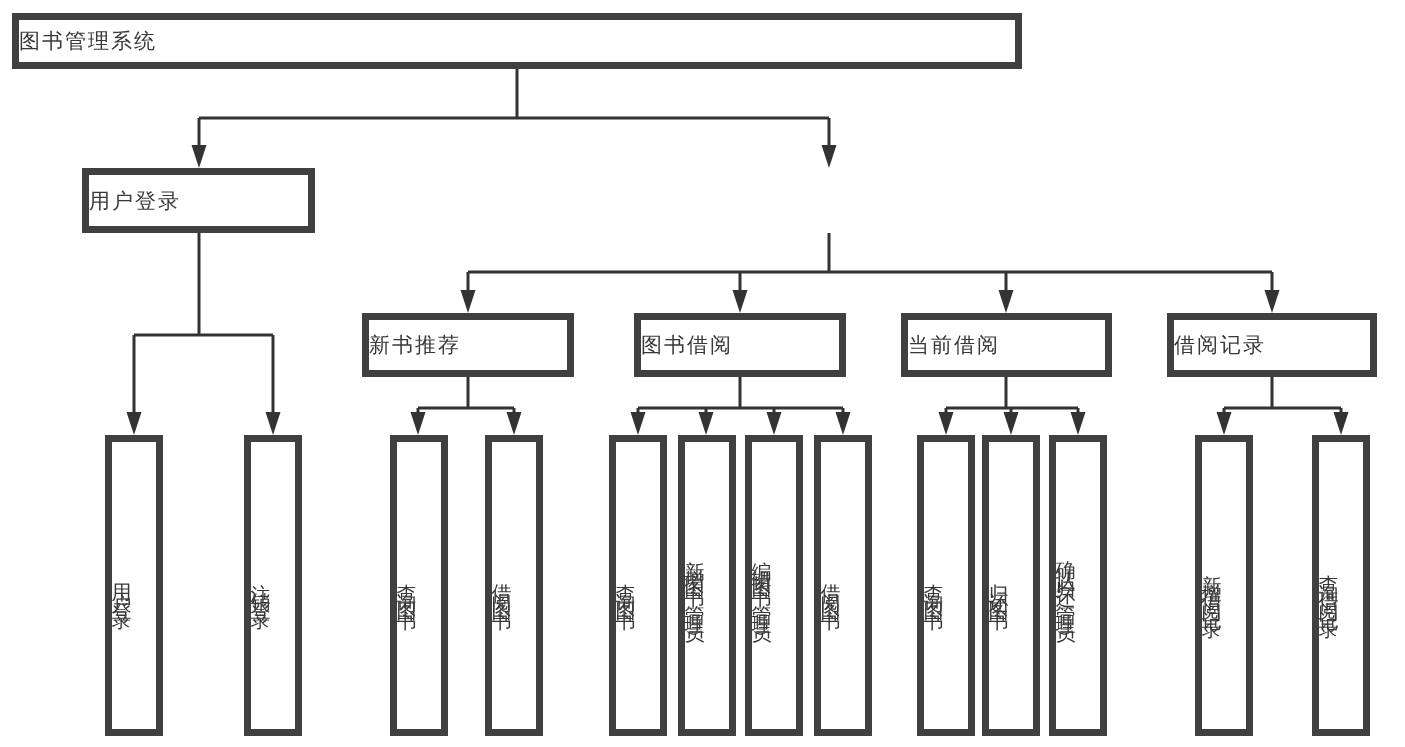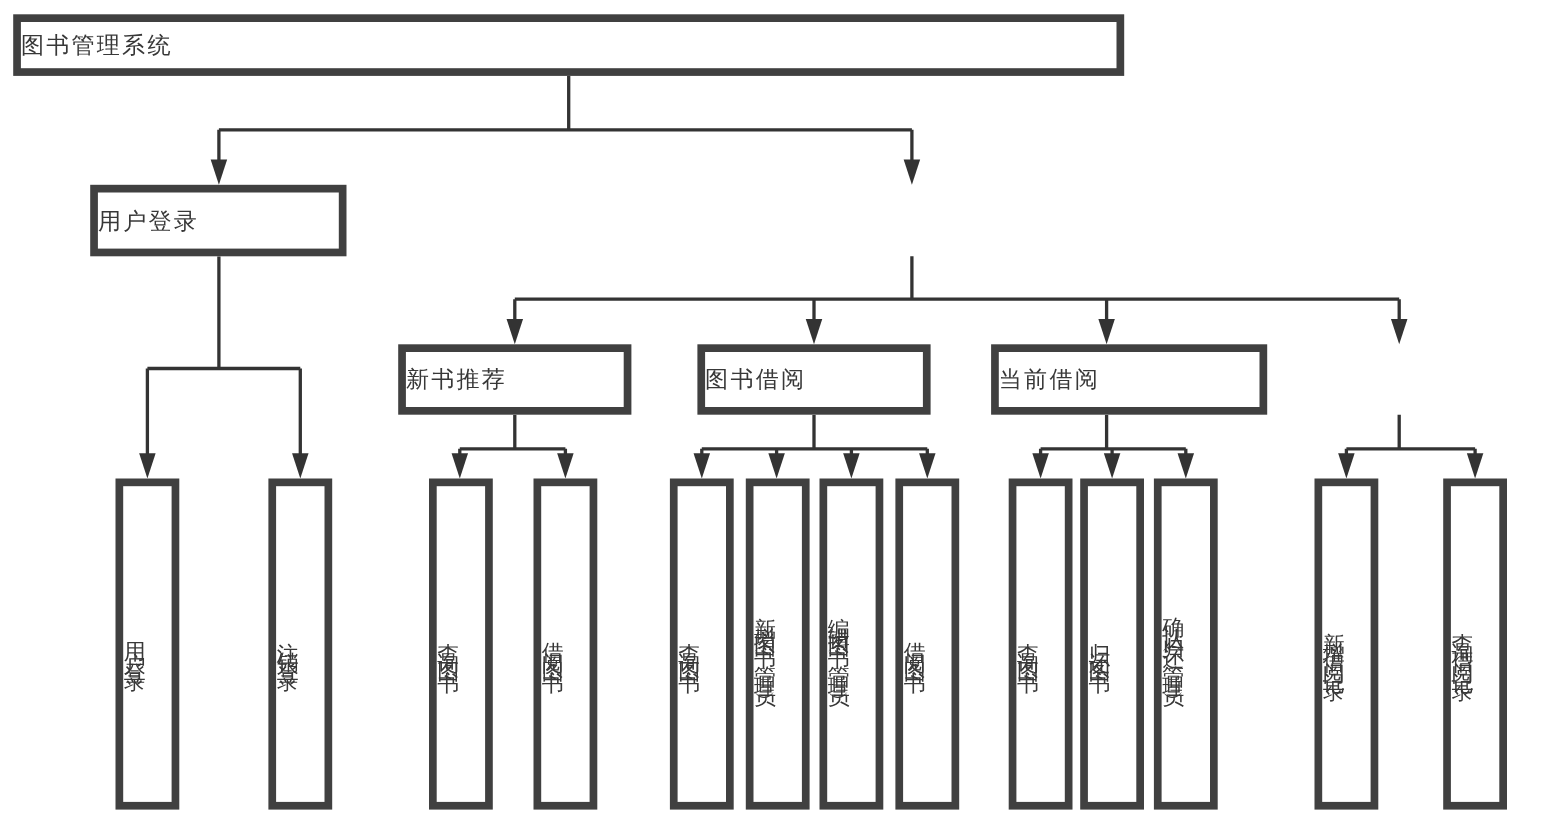--- a/index.html
+++ b/index.html
@@ -109,22 +109,25 @@
   <div class="node h" style="left:82px; top:168px; width:233px; height:65px;">
     <span class="label">用户登录</span>
   </div>
 
   <div class="node h" style="left:362px; top:313px; width:212px; height:64px;">
     <span class="label">新书推荐</span>
   </div>
   <div class="node h" style="left:634px; top:313px; width:212px; height:64px;">
     <span class="label">图书借阅</span>
   </div>
-  <div class="node h" style="left:901px; top:313px; width:251px; height:64px;">
+  <div class="node h" style="left:901px; top:313px; width:211px; height:64px;">
     <span class="label">当前借阅</span>
+  </div>
+  <div class="node h" style="left:1167px; top:313px; width:210px; height:64px;">
+    <span class="label">借阅记录</span>
   </div>
 
   <div class="node v" style="left:105px; top:435px; width:58px; height:301px;">
     <span class="label">用户登录</span>
   </div>
   <div class="node v" style="left:244px; top:435px; width:58px; height:301px;">
     <span class="label">注销登录</span>
   </div>
 
   <div class="node v" style="left:390px; top:435px; width:58px; height:301px;">

